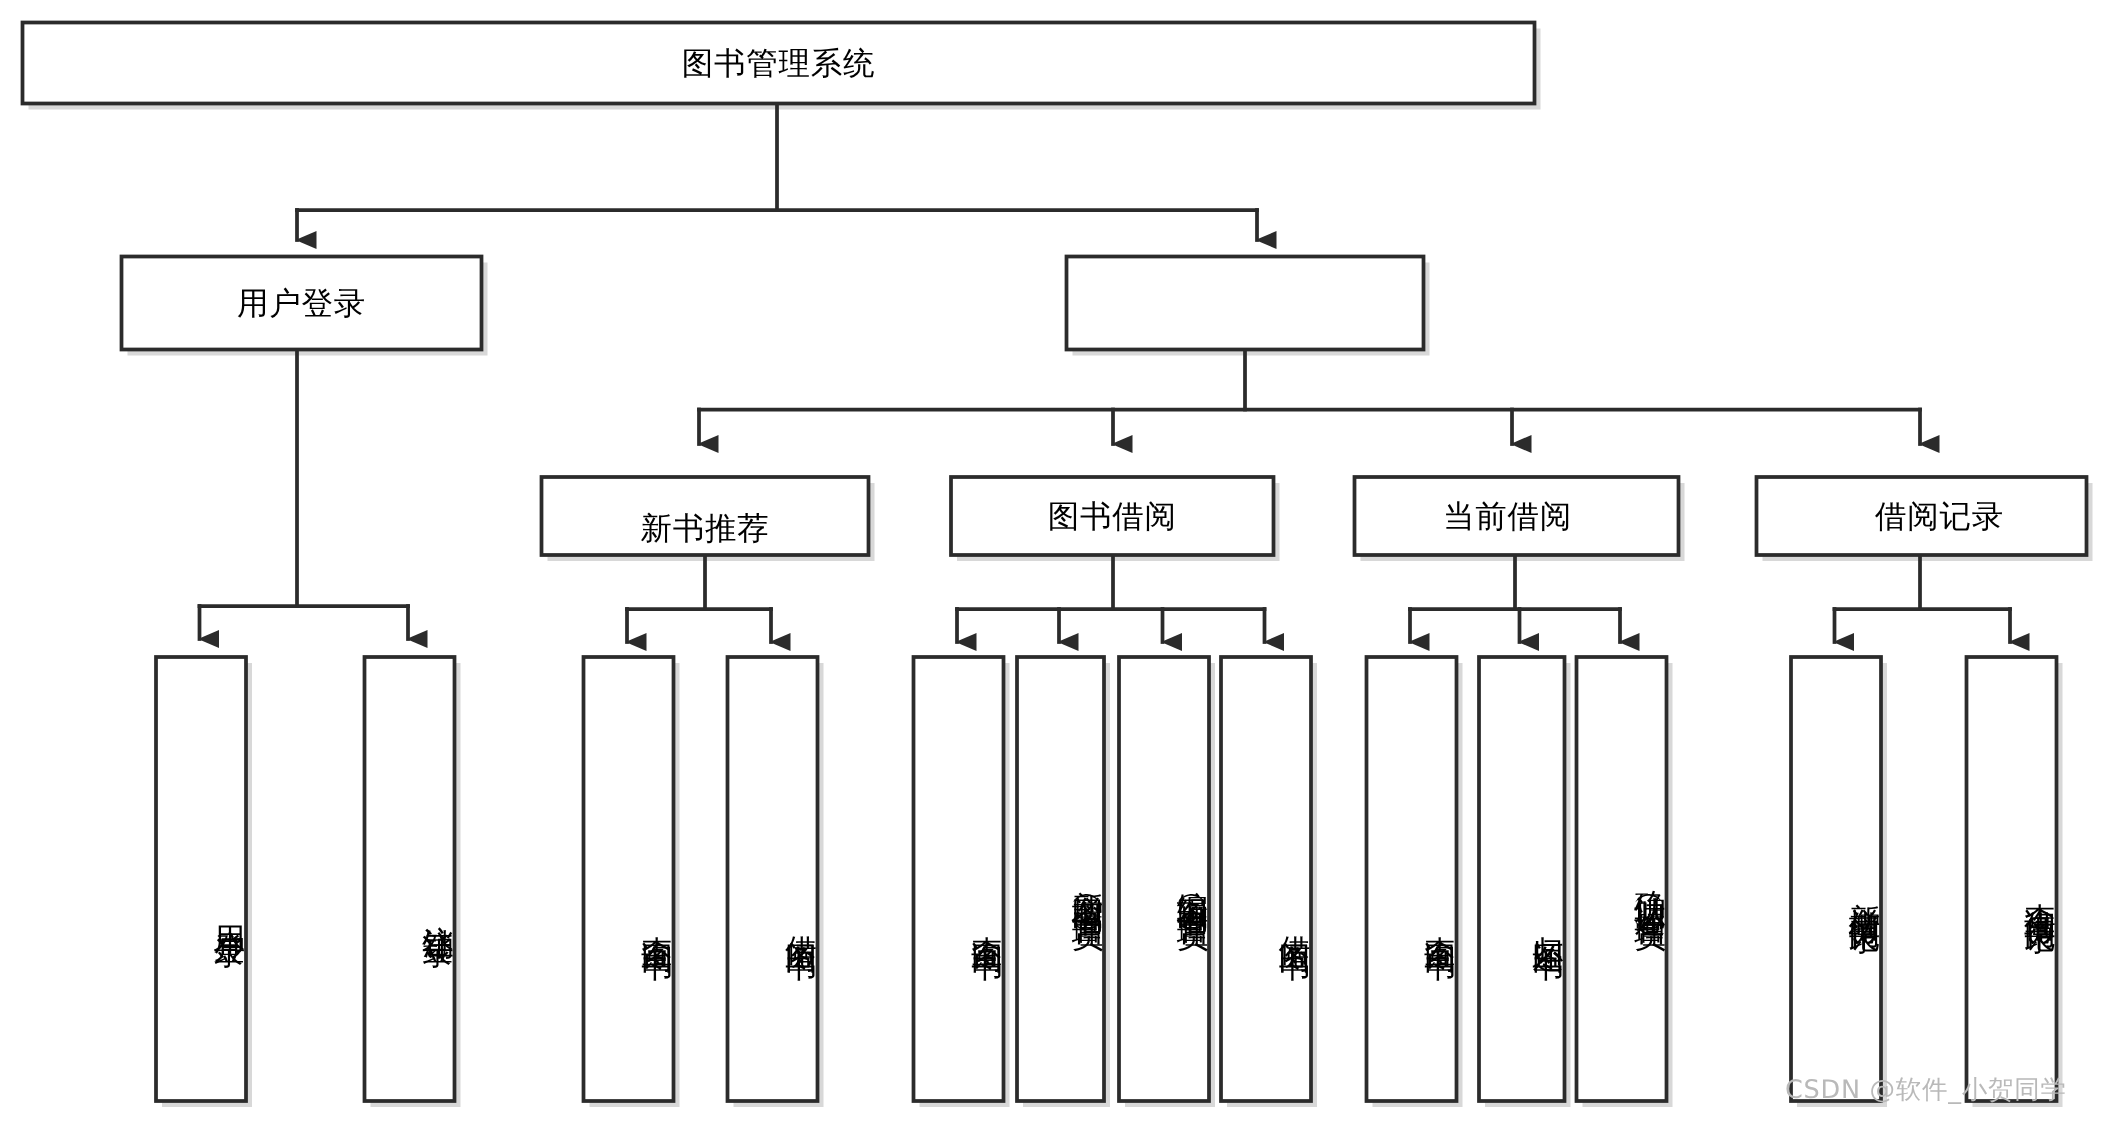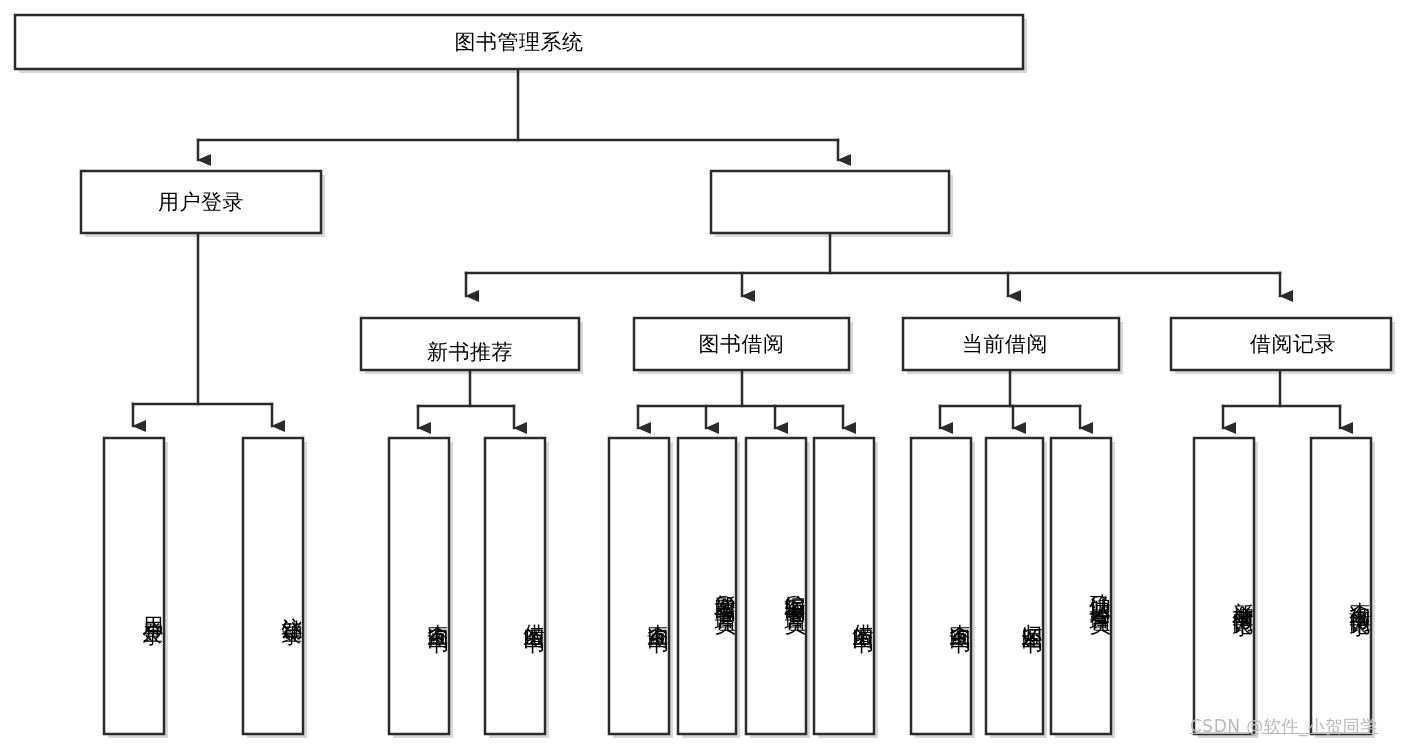--- a/index.html
+++ b/index.html
@@ -69,21 +69,20 @@
     padding-top: 6px;
   }
   .watermark {
     position: absolute;
     color: #b9b9b9;
     font-size: 17px;
     font-family: "DejaVu Sans", "Liberation Sans", sans-serif;
     letter-spacing: 0.5px;
     white-space: nowrap;
     user-select: none;
-    text-decoration: underline;
   }
 </style>
 </head>
 <body>
 
 <div id="diagram-root">
 
   <svg class="diagram-canvas" viewBox="0 0 1405 747">
     <defs>
       <marker id="arrow" viewBox="0 0 12 14" refX="6" refY="13" markerWidth="12" markerHeight="14" orient="auto-start-reverse" markerUnits="userSpaceOnUse">

